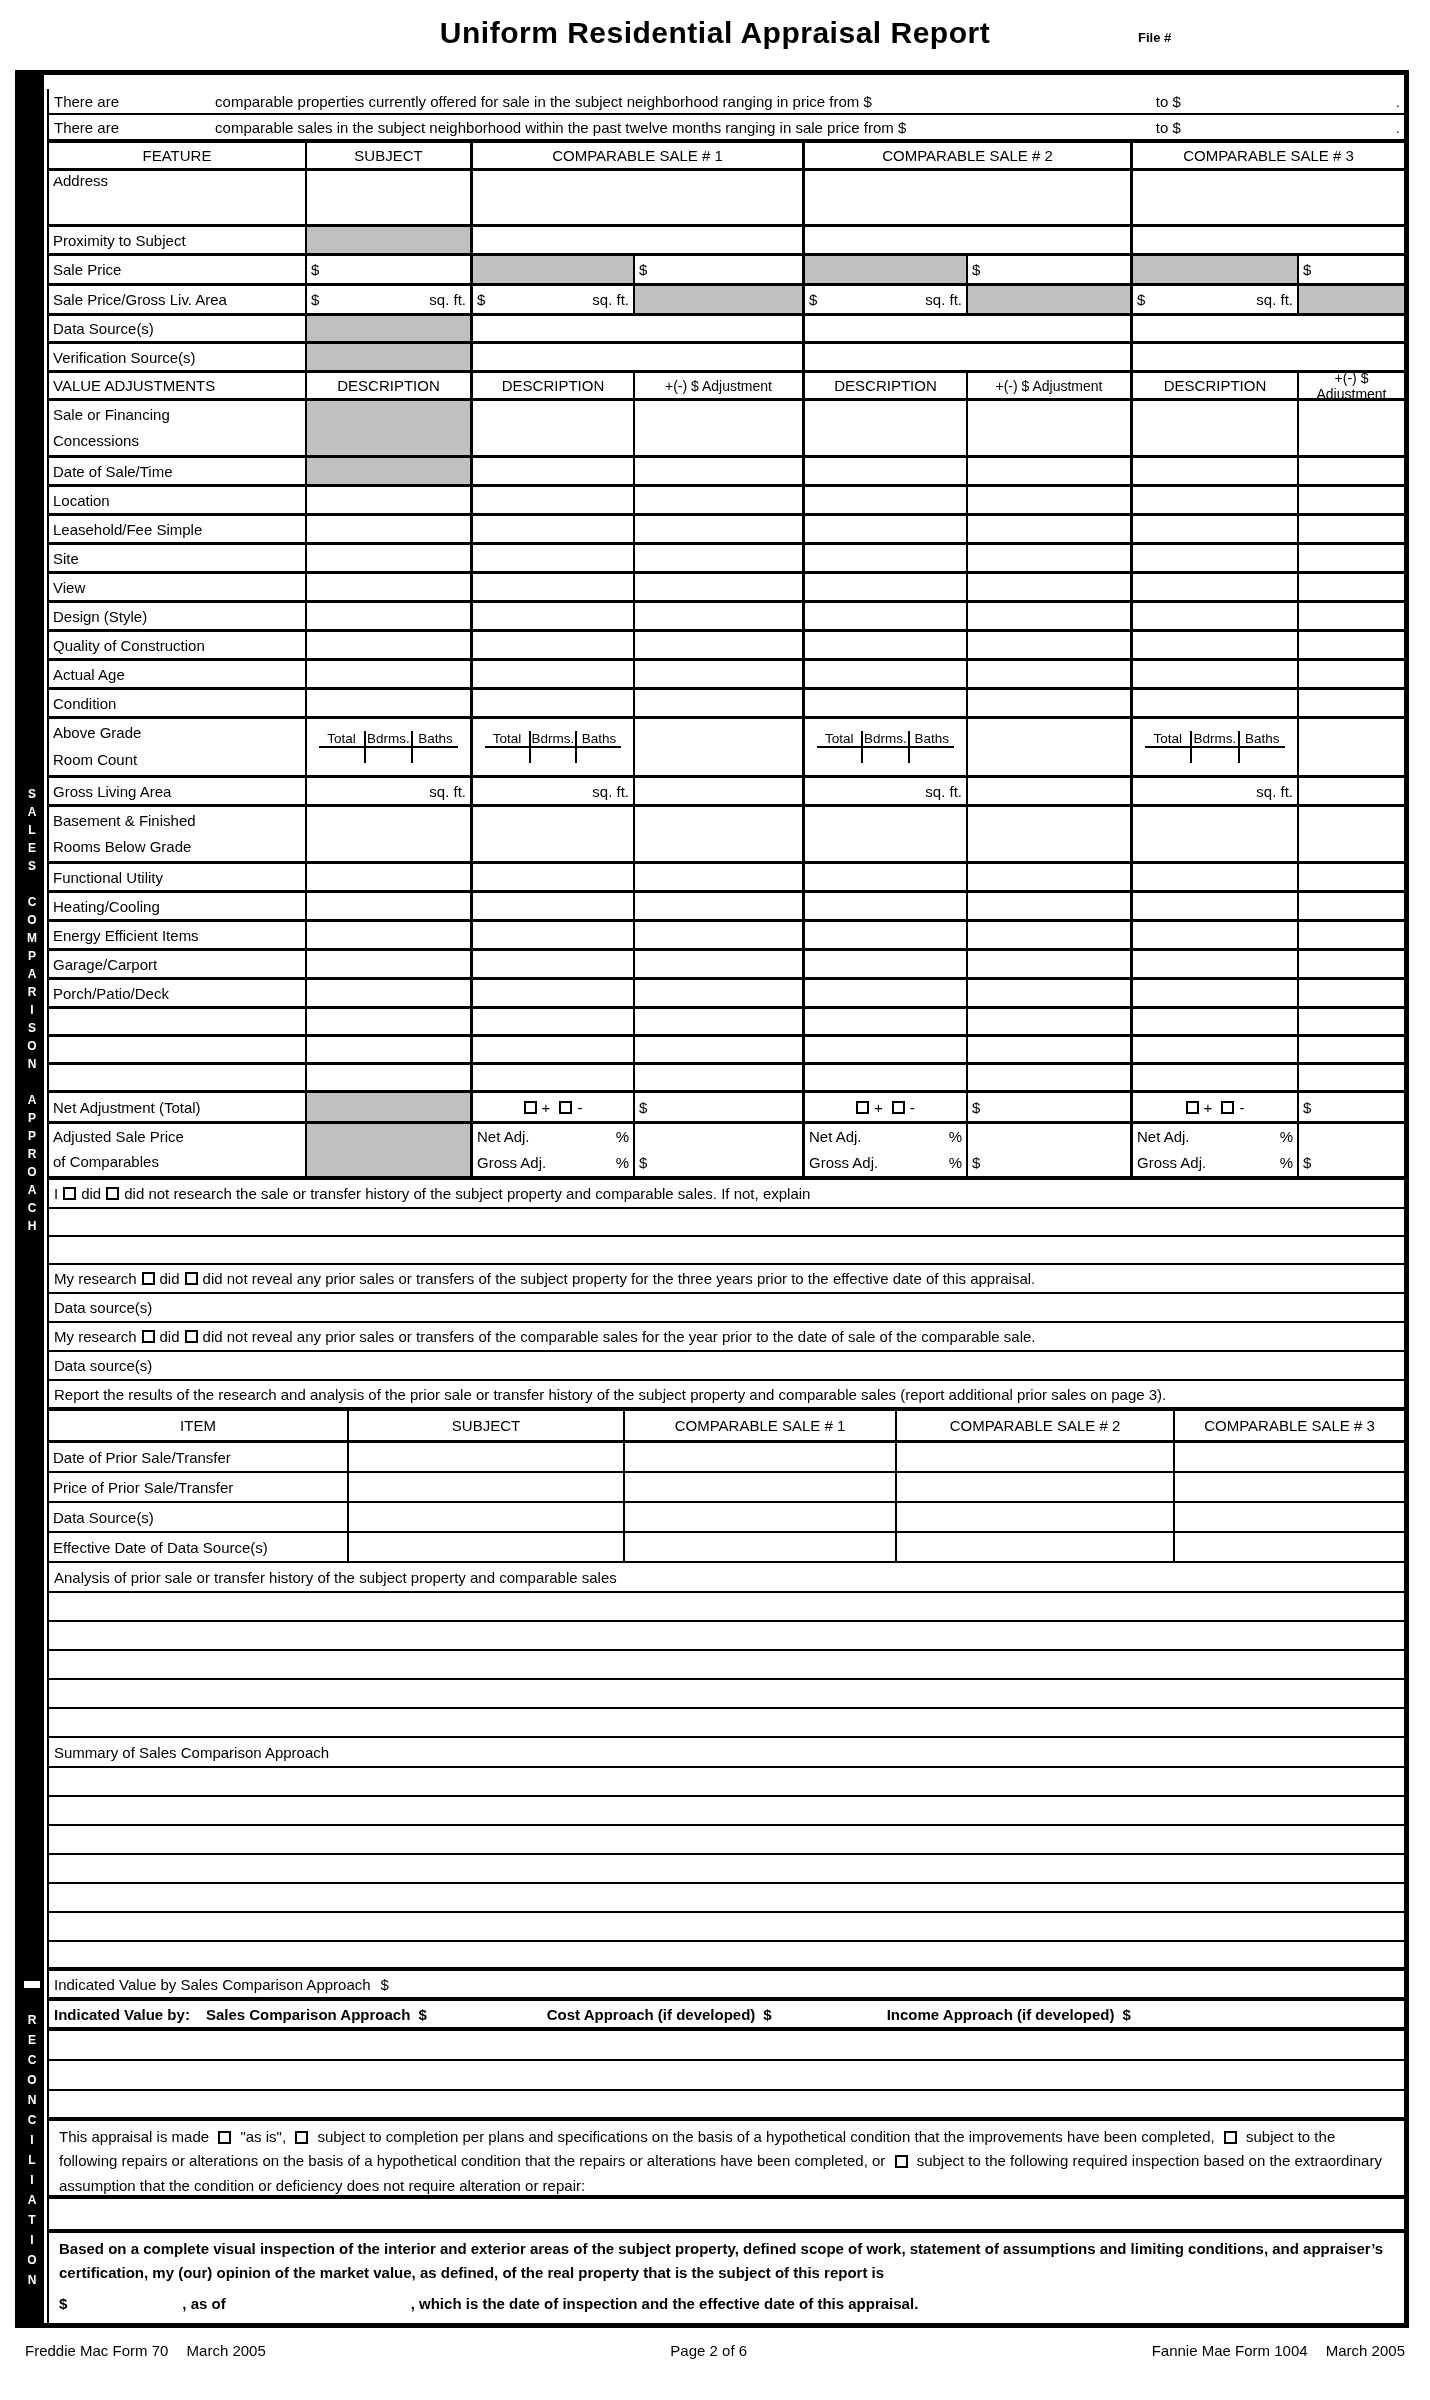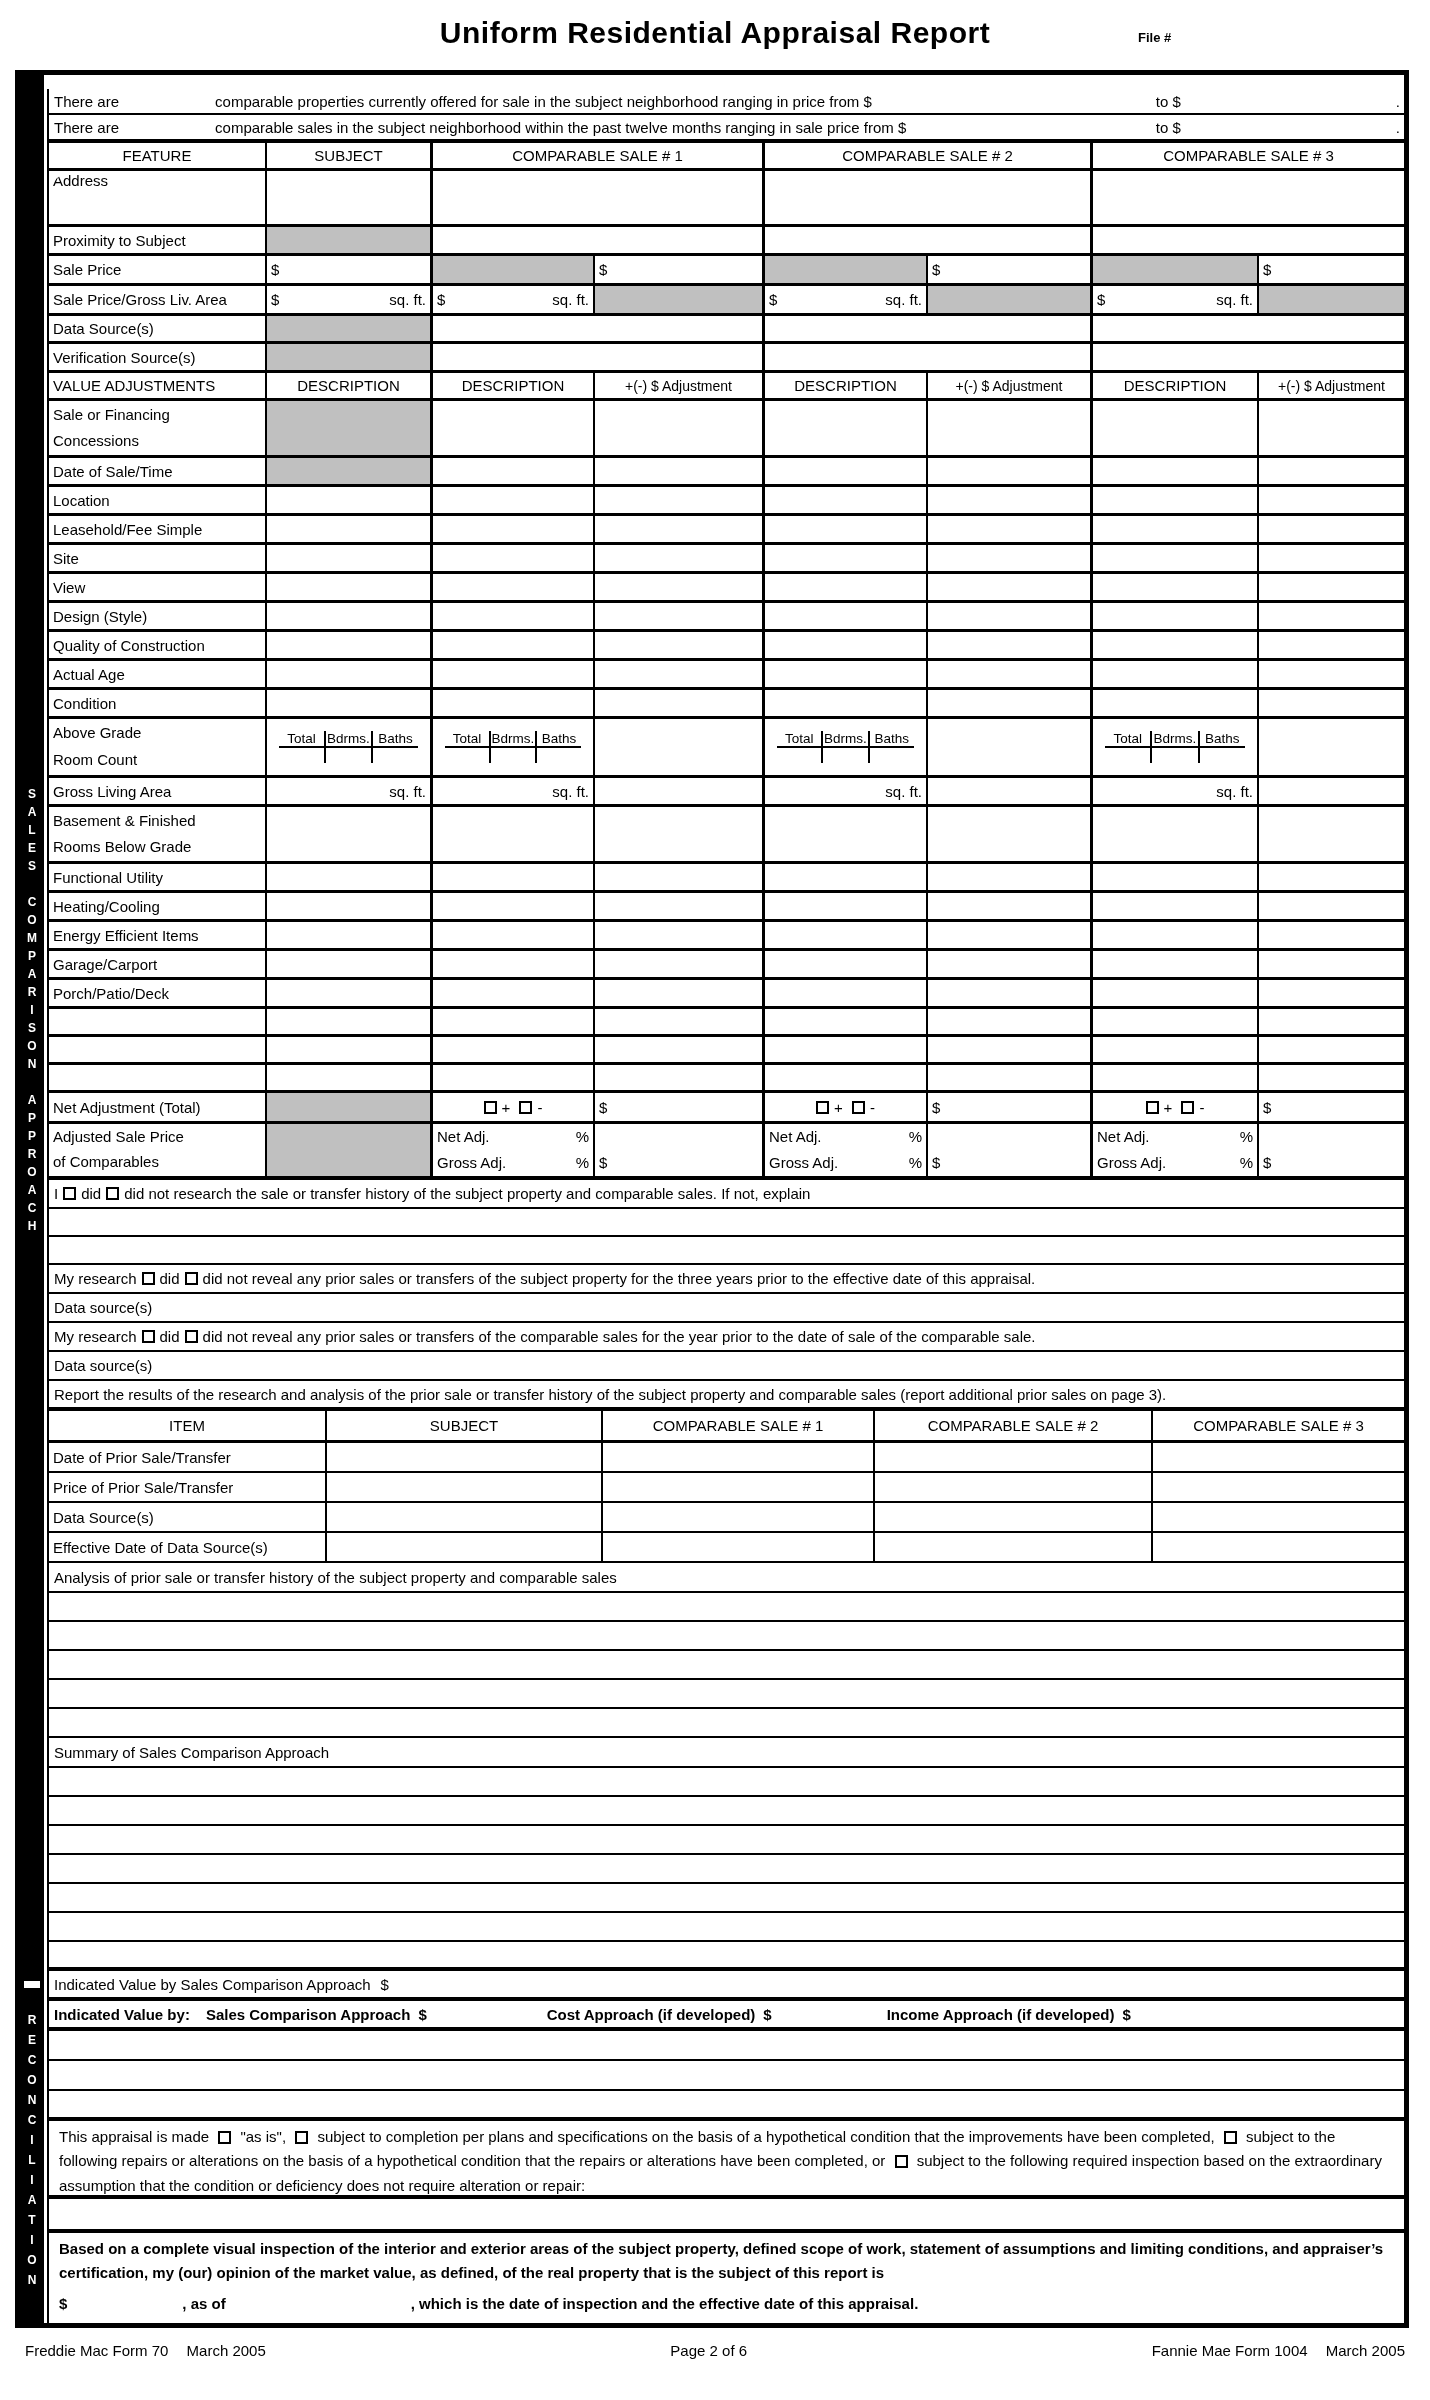--- a/index.html
+++ b/index.html
@@ -28,28 +28,28 @@
   .last { border-bottom: none; }
 
   .h26{height:26px}.h28{height:28px}.h29{height:29px}.h30{height:30px}.h31{height:31px}
   .h32{height:32px}.h34{height:34px}.h56{height:56px}.h57{height:57px}.h59{height:59px}
   .h78{height:78px}.h90{height:90px}
 
   .c { border-left: 2px solid #000; padding: 1px 4px; display: flex; align-items: center; overflow: hidden; }
   .c.first { border-left: none; }
   .maj { border-left-width: 3px; }
 
-  .cl { width: 216px; }
+  .cl { width: 256px; }
   .cs { width: 165px; }
   .cd1{ width: 163px; } .ca1{ width: 169px; }
   .cd2{ width: 164px; } .ca2{ width: 164px; }
   .cd3{ width: 167px; } .ca3{ flex: 1; }
   .cw1{ width: 332px; } .cw2{ width: 328px; } .cw3{ flex: 1; }
 
-  .i0{width:276px}.i1{width:276px}.i2{width:272px}.i3{width:278px}.i4{flex:1}
+  .i0{width:298px}.i1{width:276px}.i2{width:272px}.i3{width:278px}.i4{flex:1}
 
   .gray { background: #c0c0c0; }
   .ctr  { justify-content: center; text-align: center; }
   .rt   { justify-content: flex-end; }
   .topal{ align-items: flex-start; border-radius: 26px; }
   .hdrc { font-size: 15px; }
   .adjh { font-size: 14px; }
   .two  { flex-direction: column; align-items: flex-start; justify-content: space-around; line-height: 1.25; }
   .full { flex: 1; border-left: none; padding-left: 5px; }
 

